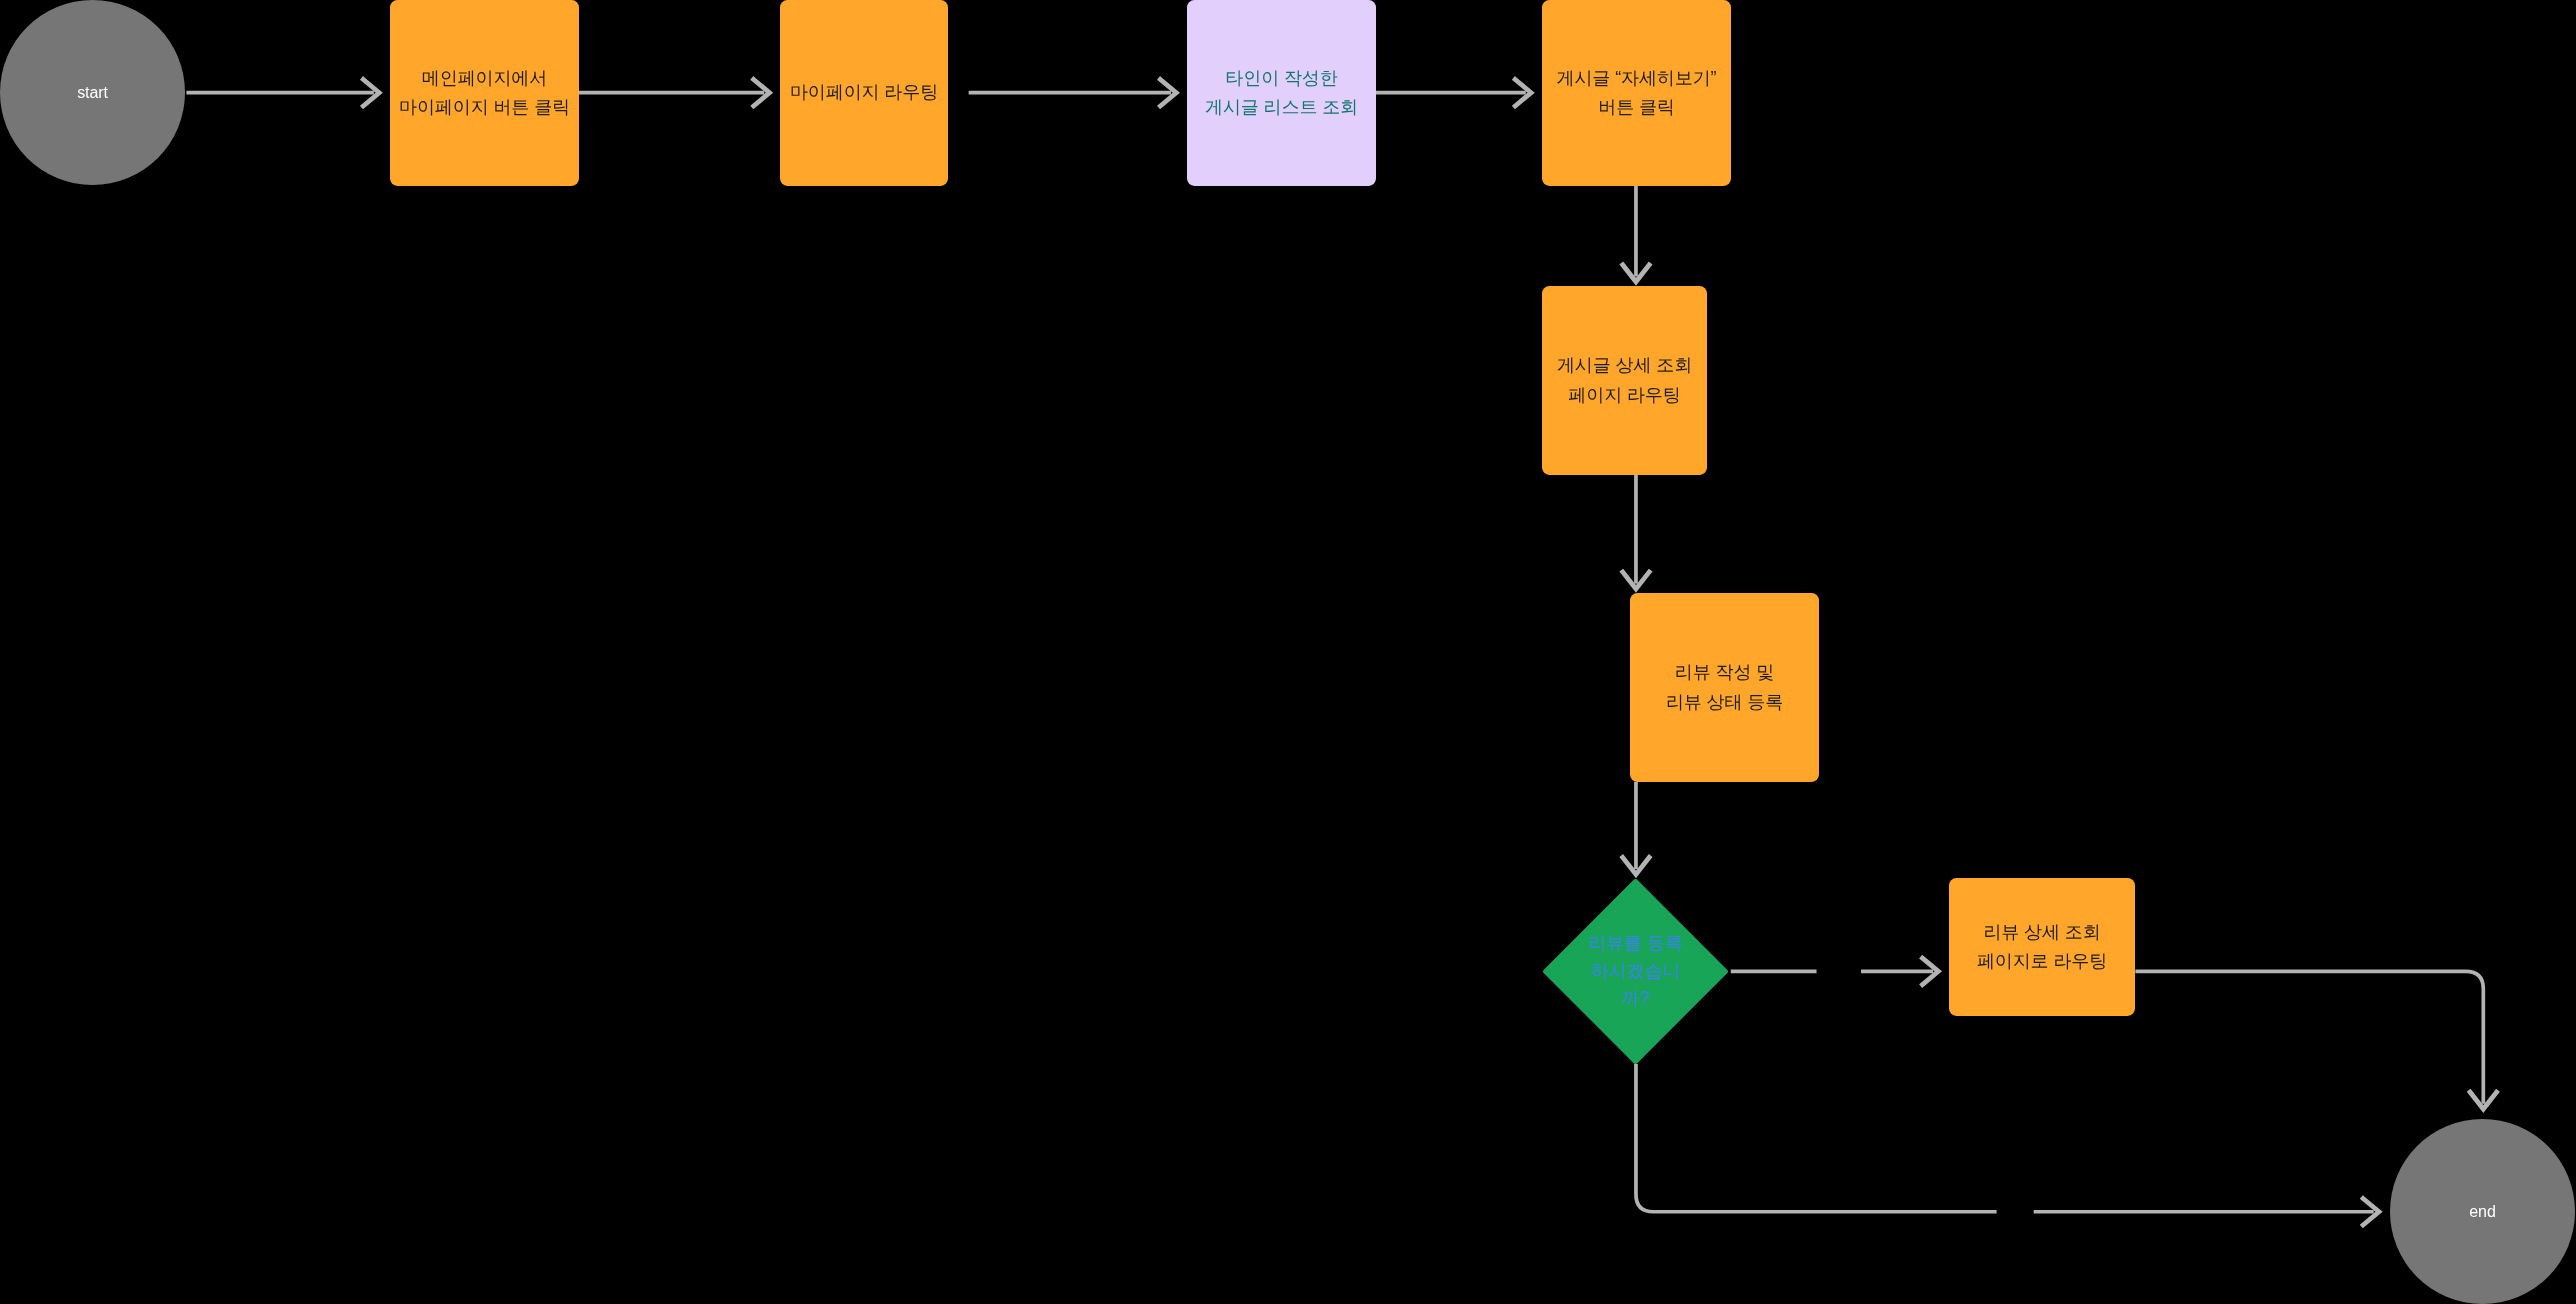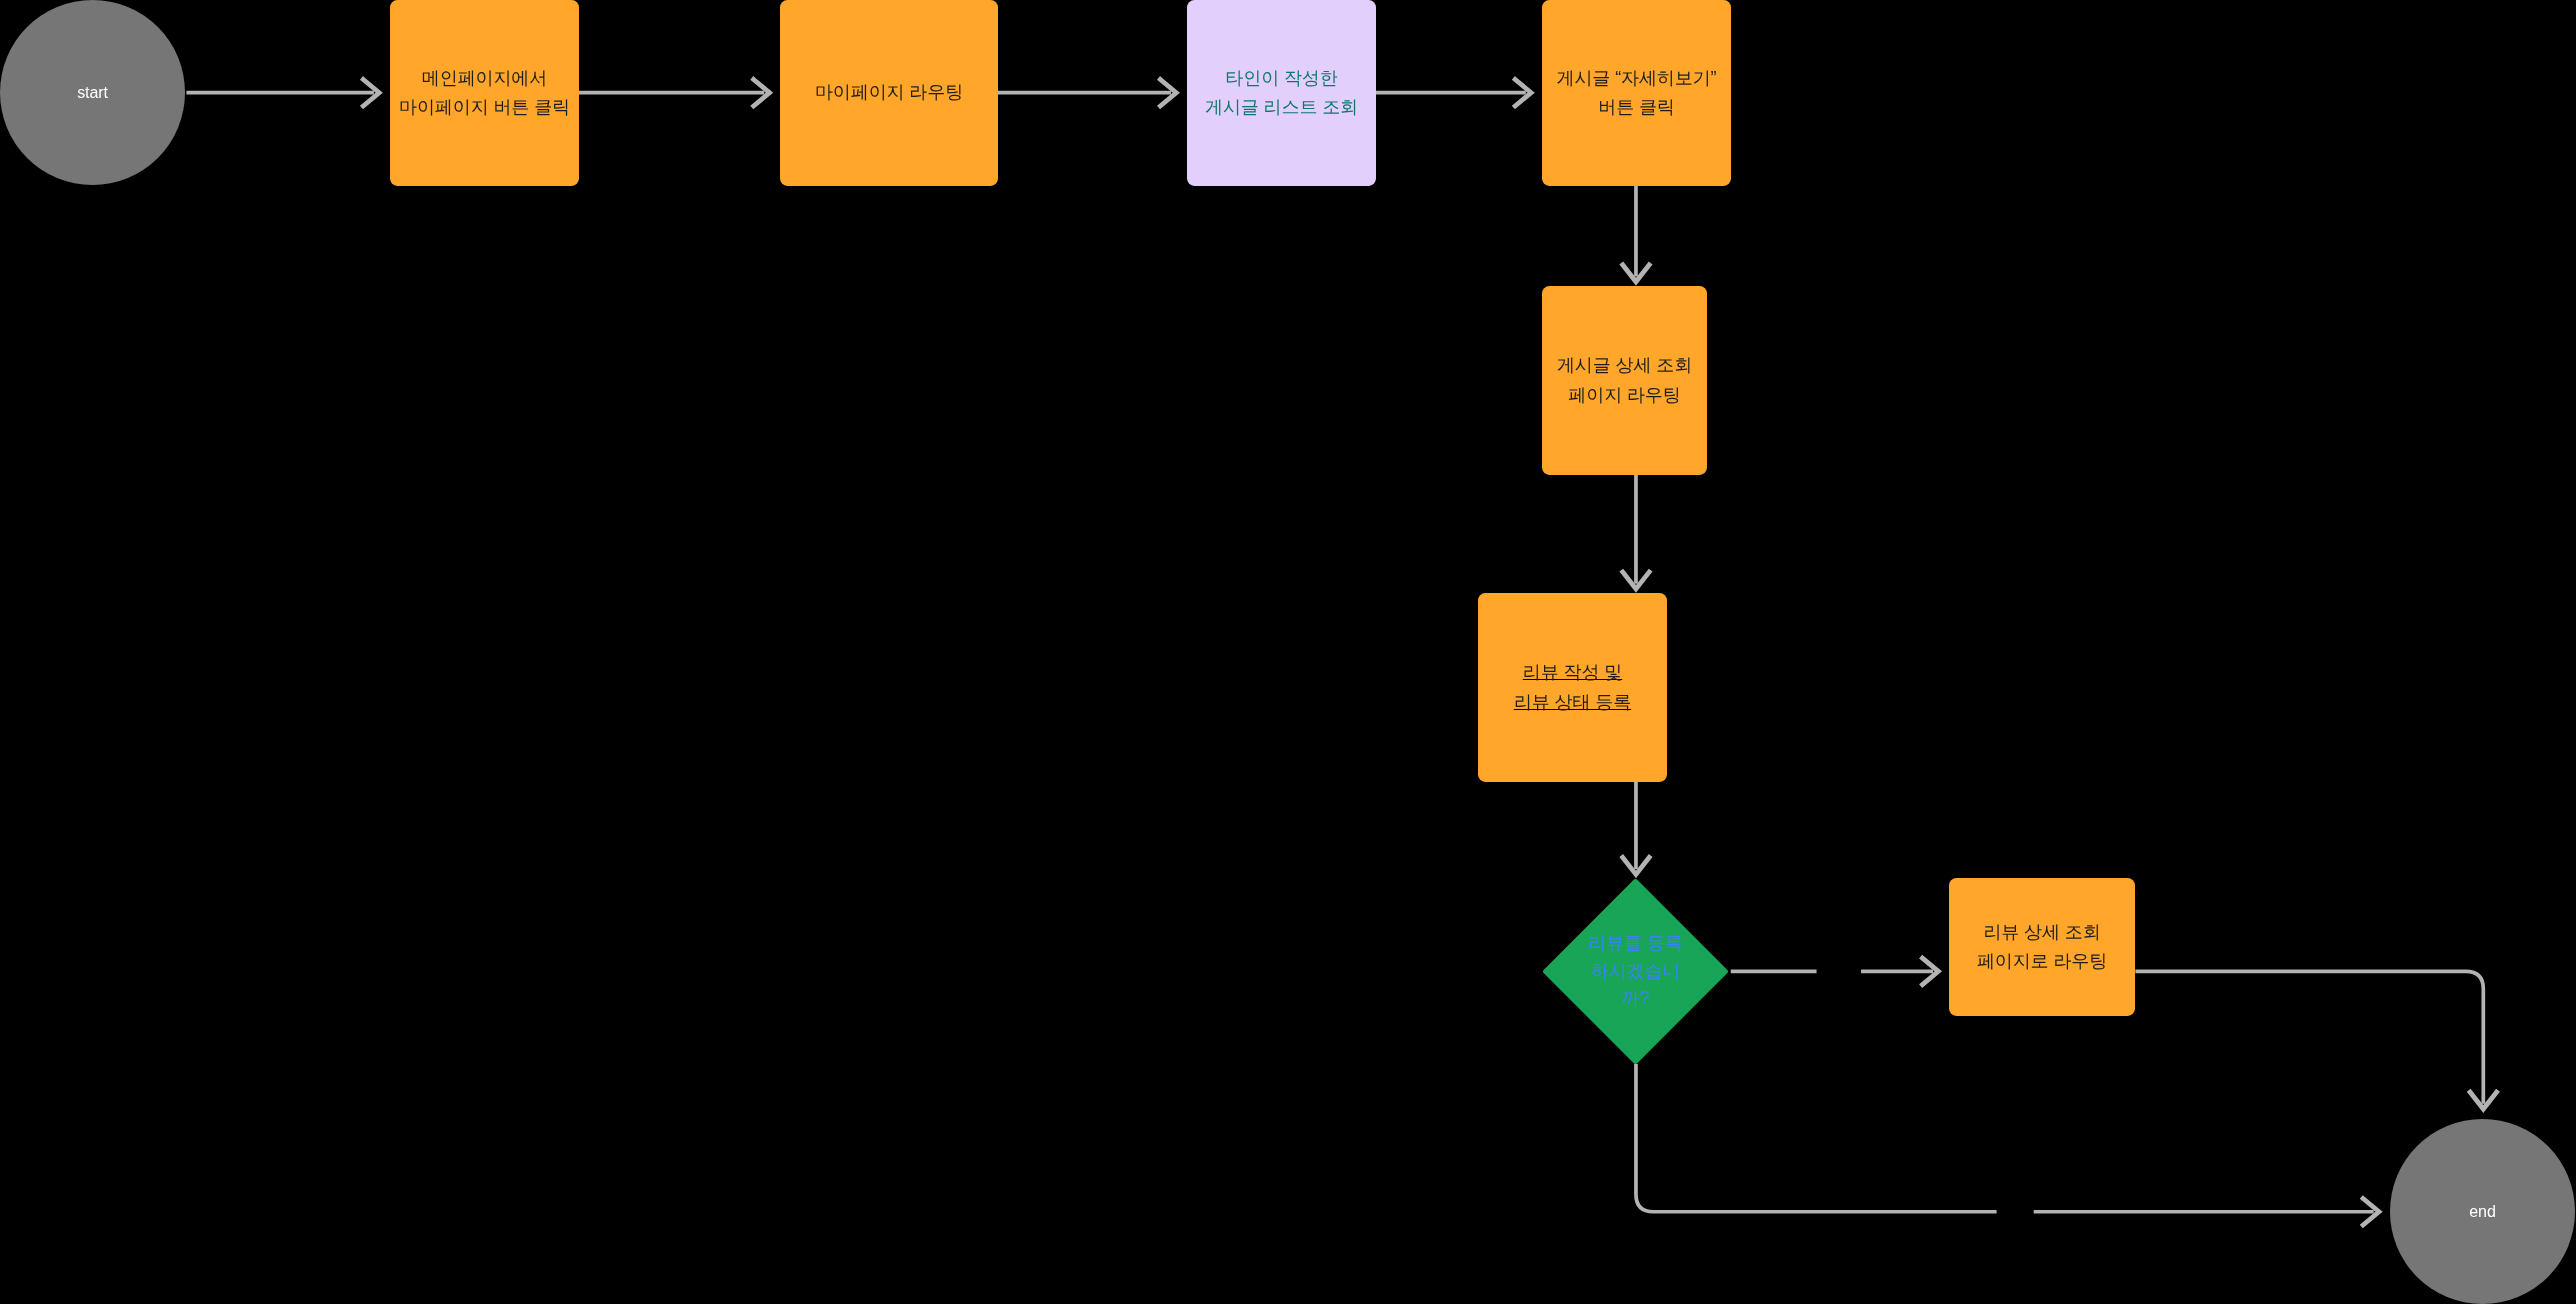--- a/index.html
+++ b/index.html
@@ -144,40 +144,40 @@
 
   <div class="node terminal" style="left:0px; top:0px; width:185px; height:185px;">
     <span class="node-label">start</span>
   </div>
 
   <div class="node process" style="left:390px; top:0px; width:189px; height:186px;">
     <span class="node-label">메인페이지에서
 마이페이지 버튼 클릭</span>
   </div>
 
-  <div class="node process" style="left:780px; top:0px; width:218px; height:186px;">
+  <div class="node process" style="left:780px; top:0px; width:168px; height:186px;">
     <span class="node-label">마이페이지 라우팅</span>
   </div>
 
   <div class="node datastore" style="left:1187px; top:0px; width:189px; height:186px;">
     <span class="node-label">타인이 작성한
 게시글 리스트 조회</span>
   </div>
 
   <div class="node process" style="left:1542px; top:0px; width:189px; height:186px;">
     <span class="node-label">게시글 “자세히보기”
 버튼 클릭</span>
   </div>
 
   <div class="node process" style="left:1542px; top:286px; width:165px; height:189px;">
     <span class="node-label">게시글 상세 조회
 페이지 라우팅</span>
   </div>
 
-  <div class="node process" style="left:1478px; top:593px; width:189px; height:189px;text-decoration:underline;">
+  <div class="node process" style="left:1630px; top:593px; width:189px; height:189px;">
     <span class="node-label">리뷰 작성 및
 리뷰 상태 등록</span>
   </div>
 
   <div class="node decision" style="left:1543px; top:879px; width:185px; height:185px;">
     <svg class="diamond-shape" viewBox="0 0 350 350" xmlns="http://www.w3.org/2000/svg">
       <path d="M 175 4 L 346 175 L 175 346 L 4 175 Z" fill="#18A558" stroke="#18A558" stroke-width="8" stroke-linejoin="round"></path>
     </svg>
     <span class="node-label">리뷰를 등록
 하시겠습니

